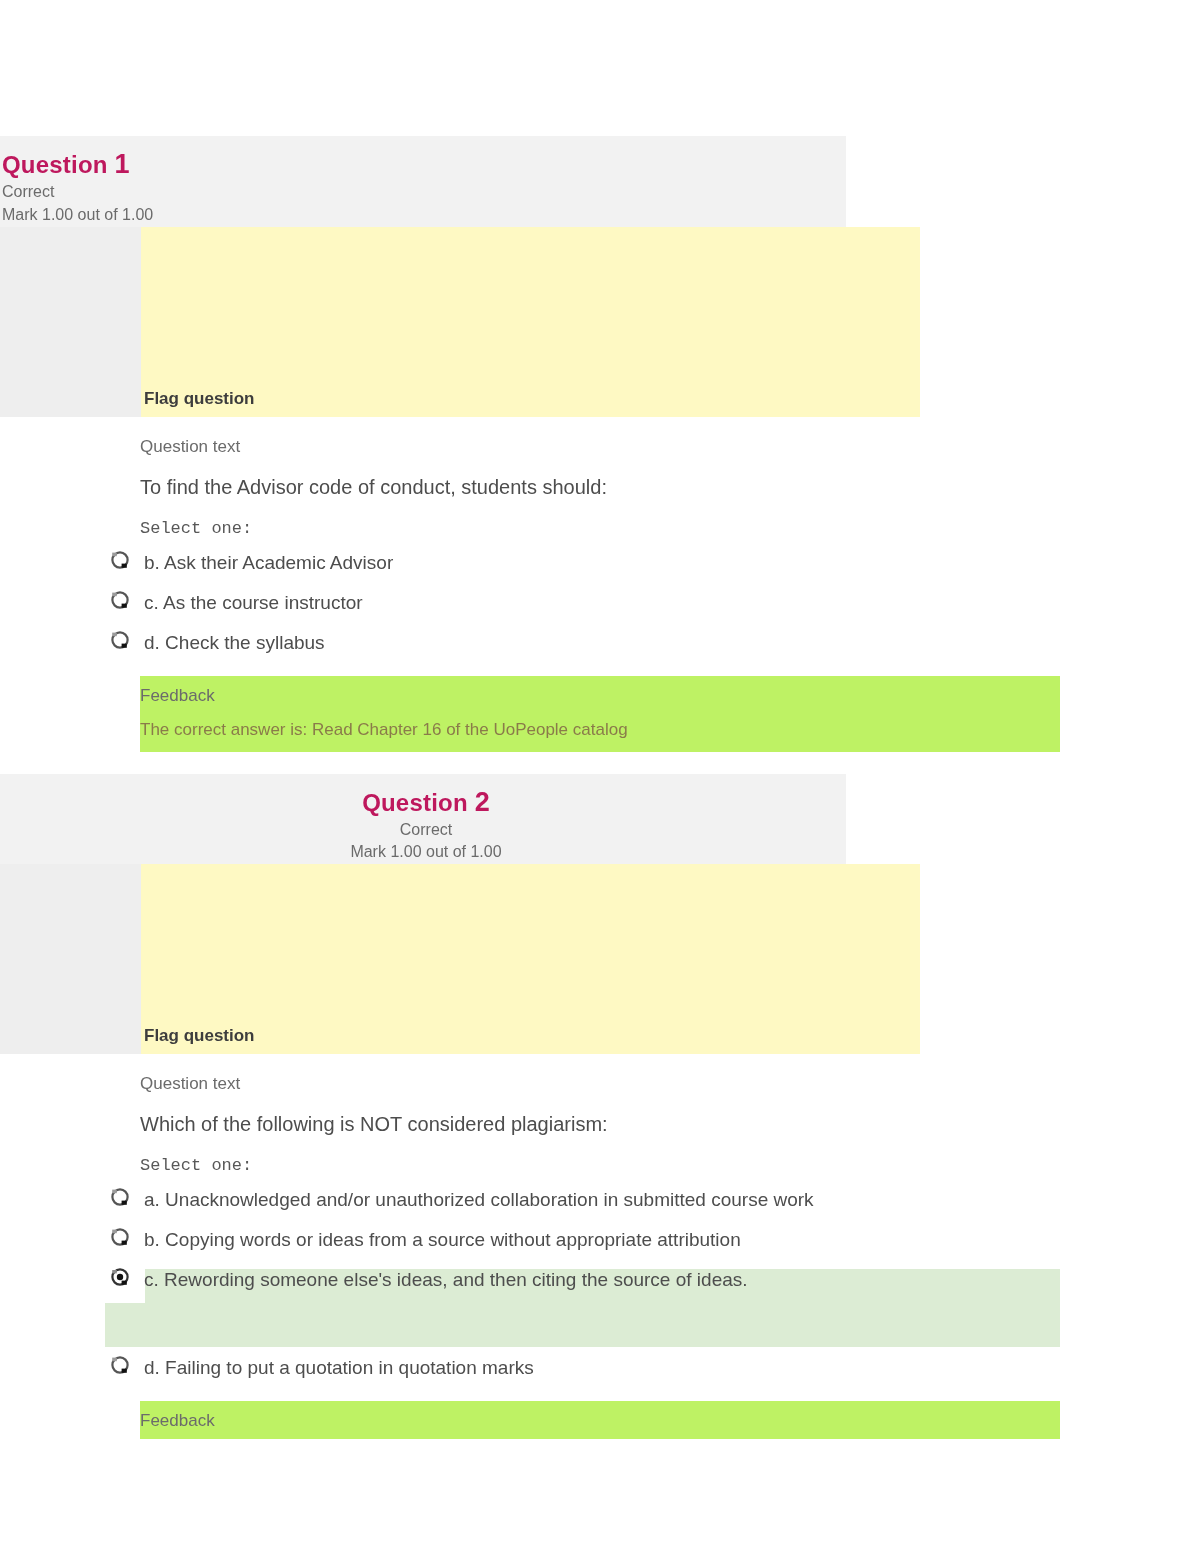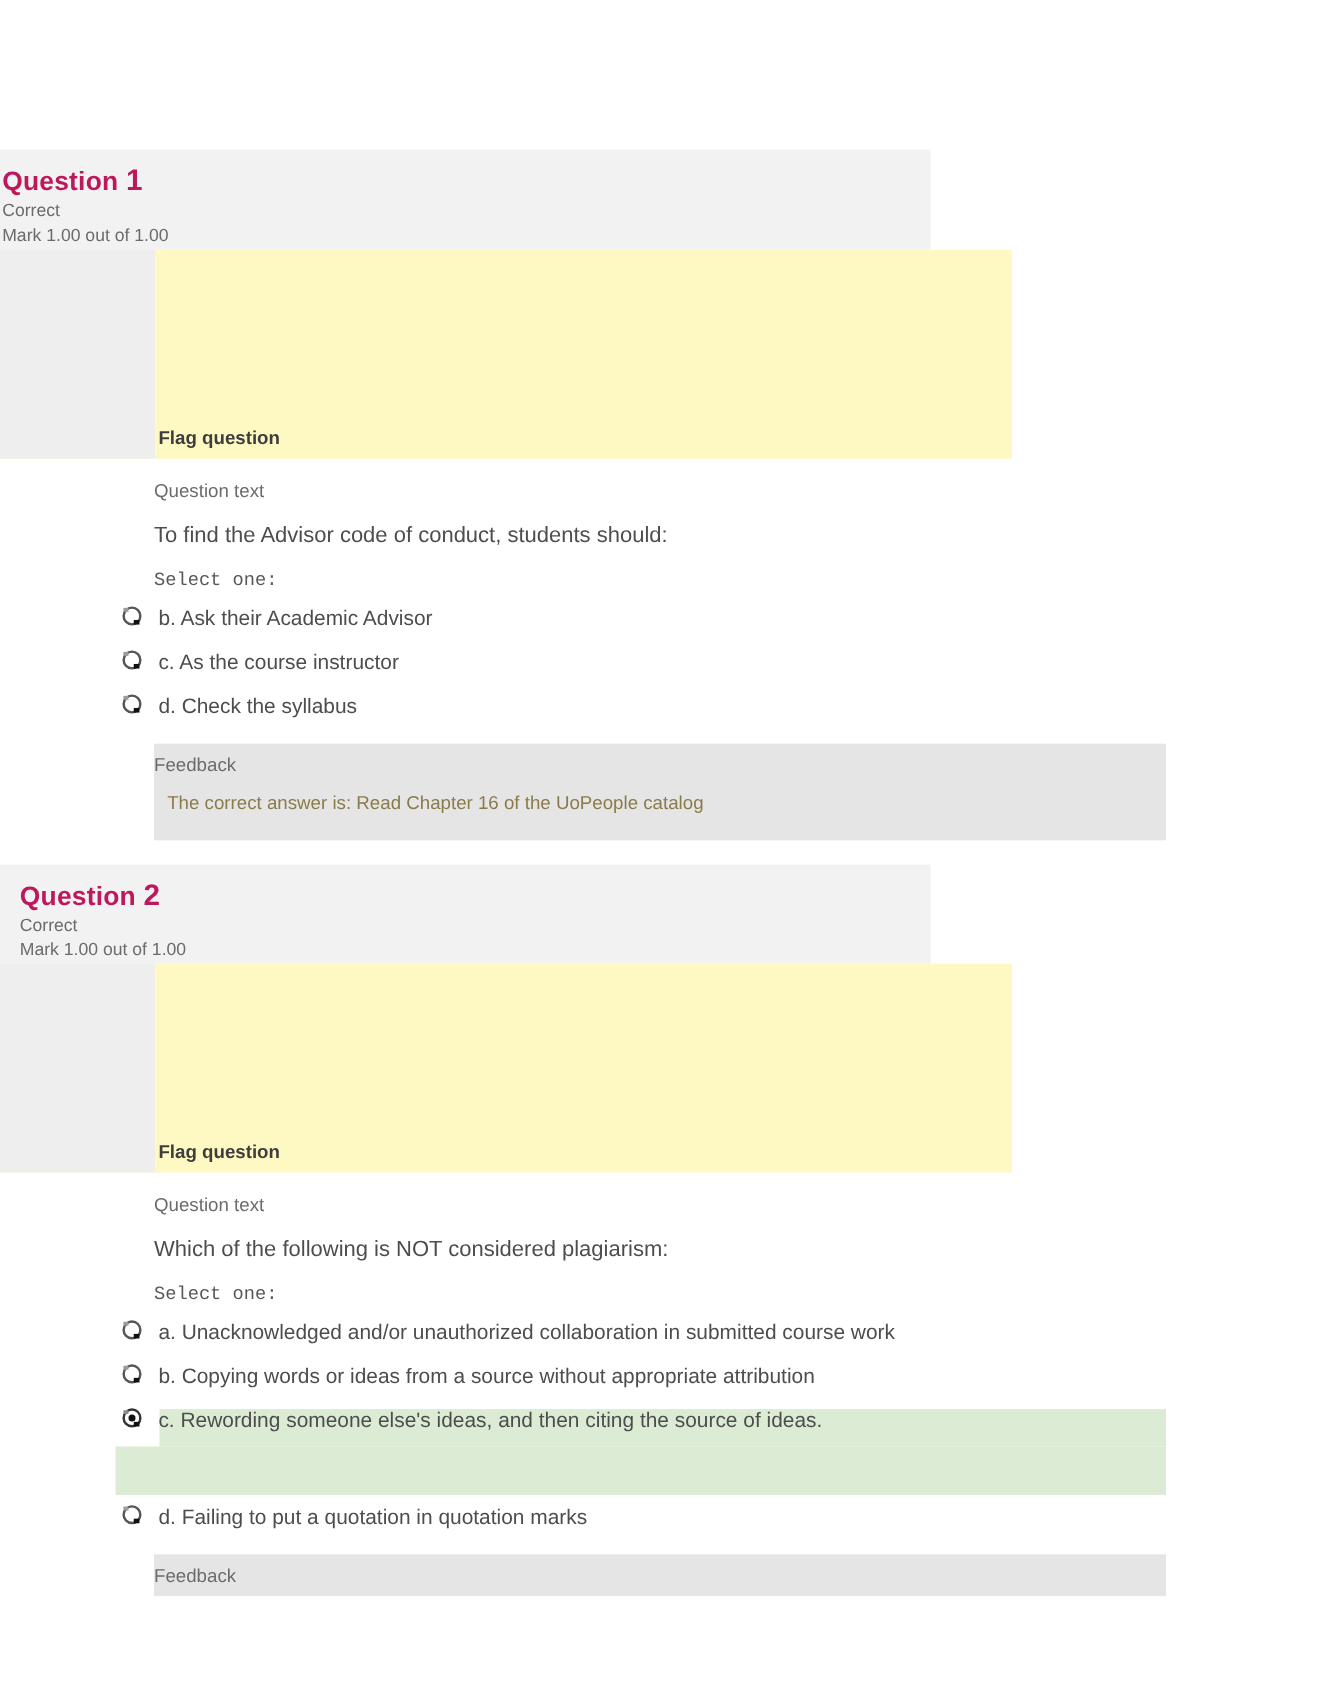--- a/index.html
+++ b/index.html
@@ -154,33 +154,33 @@
     height: 44px;
     background: #dcecd4;
     z-index: 1;
   }
   .answer.correct { padding-bottom: 48px; }
 
   
   .feedback {
     margin-left: 140px;
     width: 920px;
-    background: #e5e5e5;
+    background: #bef264;
     padding: 10px 0 12px 0;
   }
   .feedback.short { padding: 10px 0 8px 0; }
   .fb-label {
     font-size: 17px;
     color: #6b6b6b;
     margin: 0 0 14px 0;
   }
   .fb-text {
     font-size: 17px;
     color: #8a7b4a;
-    margin: 12px;
+    margin: 0;
   }
   .fb-label-only { margin: 0; }
 
   .spacer-12 { height: 12px; }
   .spacer-24 { height: 24px; }
 </style>
 </head>
 <body>
 
 <div class="page">
@@ -259,21 +259,21 @@
       <p class="fb-label">Feedback</p>
       <p class="fb-text">The correct answer is: Read Chapter 16 of the UoPeople catalog</p>
     </div>
   </div>
 
   <div style="height:22px"></div>
 
   <div>
 
     <div class="q-header-top">
-      <div style="padding-left:18px;">
+      <div style="padding-left:6px;text-align:center;">
         <h2 class="q-title"><span>Question</span> <span class="qnum">2</span></h2>
         <p class="q-state">Correct</p>
         <p class="q-grade">Mark 1.00 out of 1.00</p>
       </div>
     </div>
 
     <div class="q-header-body">
       <div class="q-info-col"></div>
       <div class="q-flag">Flag question</div>
     </div>

